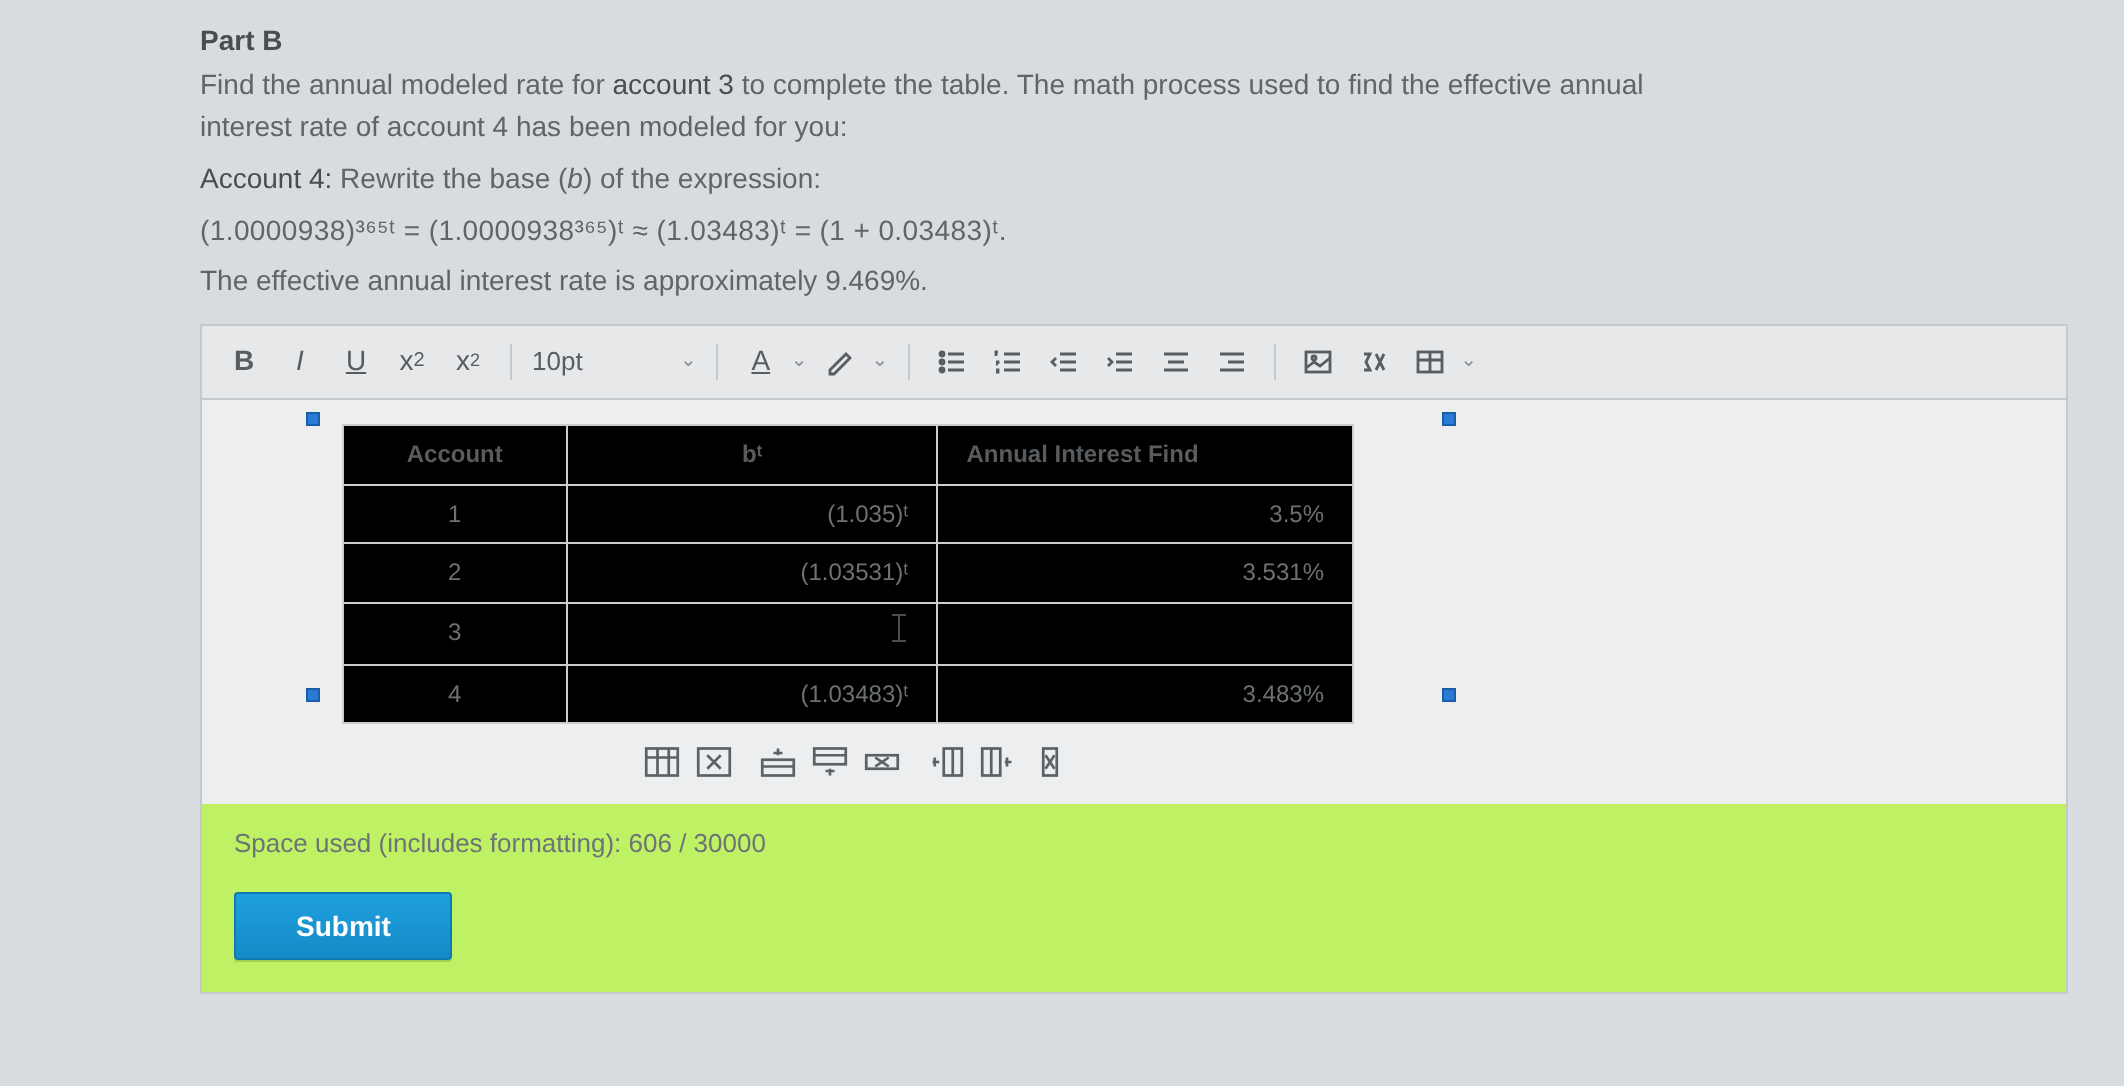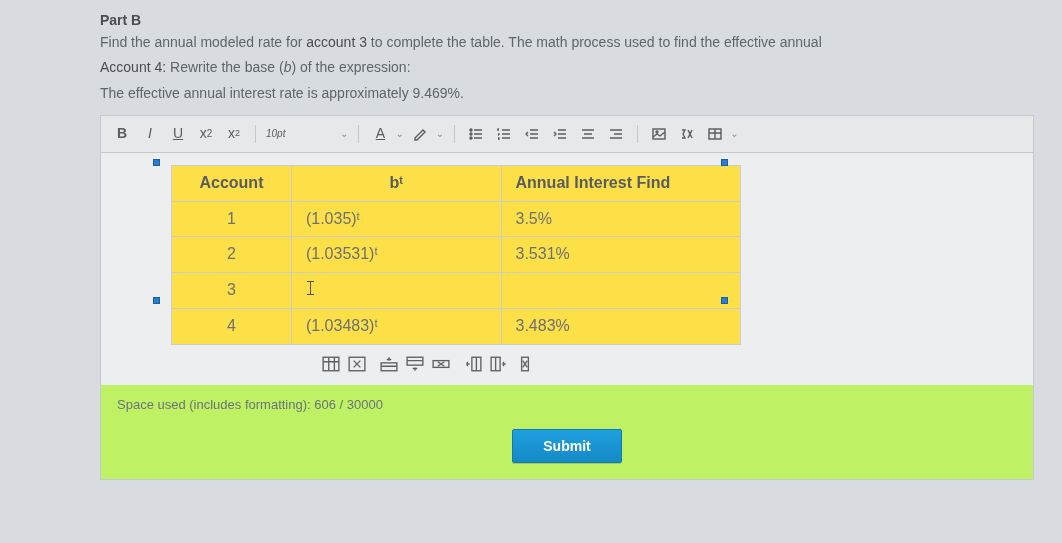--- a/index.html
+++ b/index.html
@@ -50,23 +50,22 @@
     color: #595d60;
     cursor: pointer;
     font-size: 14px;
   }
   .tb-btn svg { width: 16px; height: 16px; stroke: #595d60; fill: none; stroke-width: 1.4; }
   .tb-sep { width: 1px; height: 18px; background: #c5c9cc; margin: 0 4px; }
   .font-size-sel {
     background: transparent;
     border: none;
     color: #595d60;
-    font-size: 10px;
+    font-size: 13px;
     min-width: 70px;
-    font-style: italic;
   }
   .caret { font-size: 10px; color: #8a8f93; margin-left: -2px; }
 
   .editor-body {
     background: #eceef0;
     padding: 12px 18px 10px 70px;
     position: relative;
   }
   .sel-handle {
     position: absolute;
@@ -74,29 +73,29 @@
     background: #2a7bd6;
     border: 1px solid #1a5ea8;
   }
   .sh-tl { top: 6px; left: 52px; }
   .sh-tr { top: 6px; left: 620px; }
   .sh-bl { top: 144px; left: 52px; }
   .sh-br { top: 144px; left: 620px; }
 
   table.data {
     border-collapse: collapse;
-    width: 570px;
-    font-size: 16px;
+    width: 506px;
+    font-size: 12px;
     color: #6c7174;
-    background: #fde047;
+    background: #000000;
   }
   table.data th, table.data td {
     border: 1px solid #c9cdd0;
     padding: 5px 14px;
-    text-align: left;
+    text-align: right;
     height: 26px;
   }
   table.data th {
     font-weight: 700;
     color: #585c5f;
     text-align: left;
   }
   table.data th.center, table.data td.center { text-align: center; }
   .cursor-cell {
     position: relative;
@@ -138,21 +137,21 @@
   .tt-btn svg { stroke: #5c6164; fill: none; stroke-width: 1.2; }
 
   .footer {
     padding: 10px 16px 16px;
     background: #bef264;
     color: #6d7377;
     font-size: 13px;
   }
   .submit-row {
     display: flex;
-    justify-content: center;
+    justify-content: flex-start;
     padding-top: 14px;
   }
   .submit-btn {
     background: #1c97d5;
     background: linear-gradient(#1fa0de, #158ac6);
     color: #fff;
     font-weight: 700;
     border: 1px solid #0f79b2;
     padding: 8px 30px;
     font-size: 14px;
@@ -161,24 +160,26 @@
     box-shadow: 0 1px 0 rgba(0,0,0,.15);
   }
 </style>
 </head>
 <body>
 
 <div class="page">
   <div class="heading">Part B</div>
   <p class="body-text">
     <span>Find the annual modeled rate for </span><b>account 3</b><span> to complete the table. The math process used to find the effective annual</span><br>
+    <span>interest rate of account 4 has been modeled for you:</span>
   </p>
   <p class="body-text">
     <b>Account 4:</b><span> Rewrite the base (</span><i>b</i><span>) of the expression:</span>
   </p>
+  <p class="body-text math">(1.0000938)³⁶⁵ᵗ = (1.0000938³⁶⁵)ᵗ ≈ (1.03483)ᵗ = (1 + 0.03483)ᵗ.</p>
   <p class="body-text">The effective annual interest rate is approximately 9.469%.</p>
 
   <div class="editor">
     <div class="toolbar">
       <span class="tb-btn">
           <b>B</b>
         </span>
       <span class="tb-btn">
           <i>I</i>
         </span>

